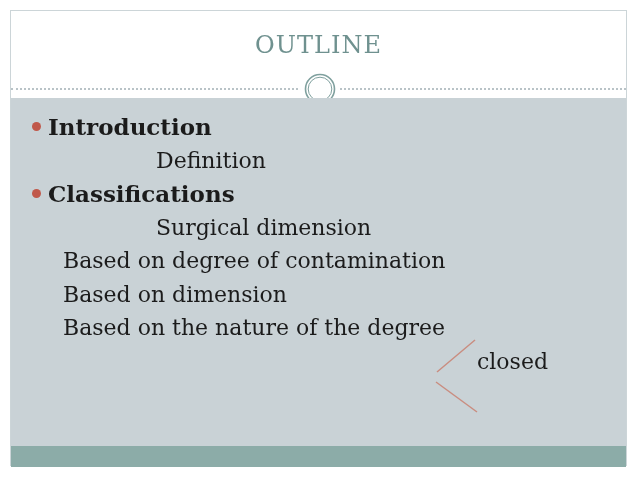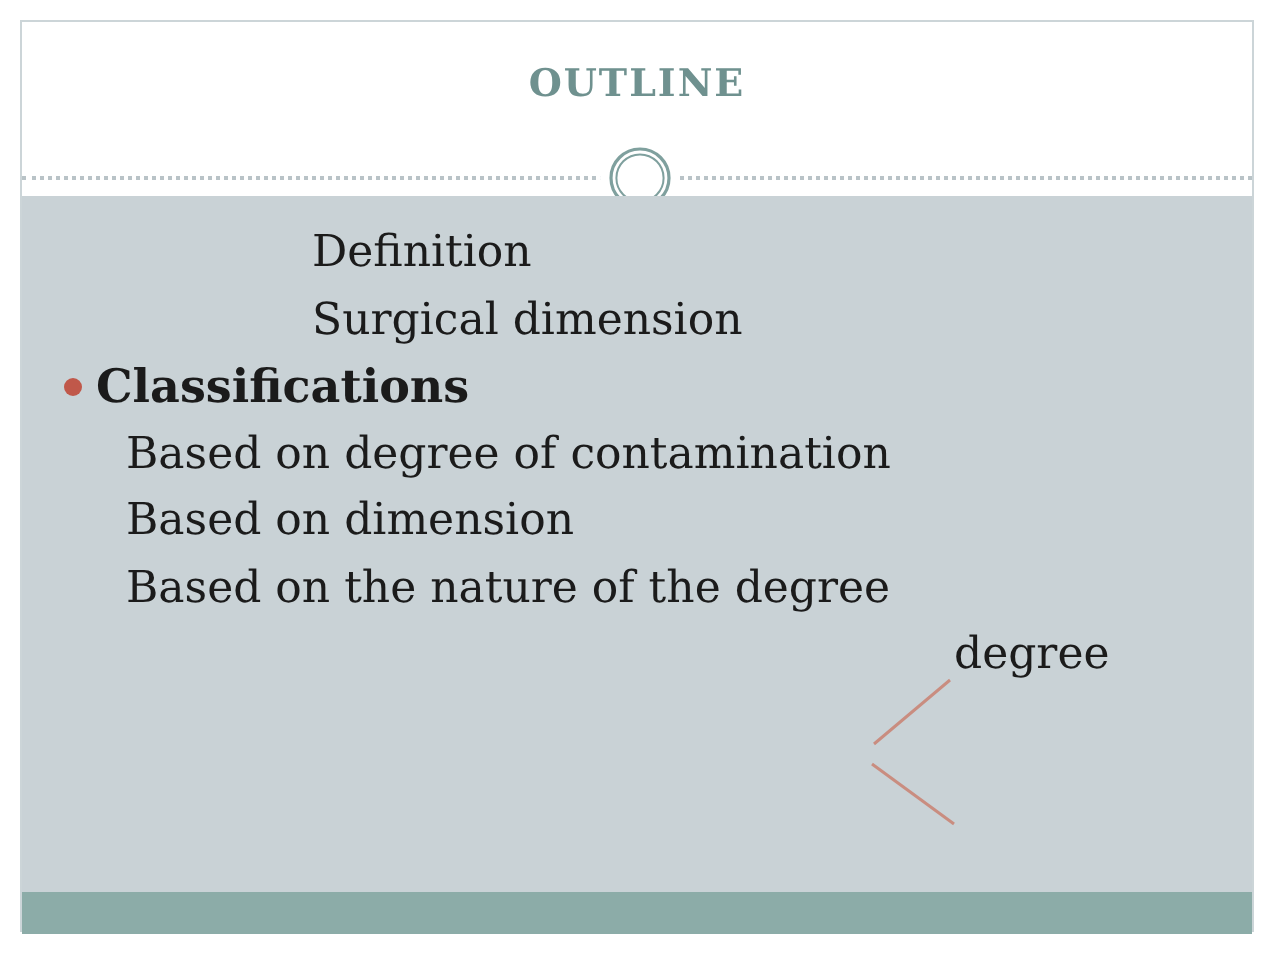--- a/index.html
+++ b/index.html
@@ -30,22 +30,22 @@
     left: 0;
     top: 0;
     width: 100%;
     height: 87px;
     background: #ffffff;
   }
   .title {
     margin: 0;
     padding-top: 20px;
     text-align: center;
-    font-size: 19px;
-    font-weight: bold;
+    font-size: 24px;
+    font-weight: normal;
     letter-spacing: 1px;
     color: #6f918f;
   }
   .divider {
     position: absolute;
     left: 0;
     top: 77px;
     width: 100%;
     border-top: 2px dotted #b9c3c7;
   }
@@ -120,41 +120,45 @@
 
     <div class="divider"></div>
 
     <svg class="ornament" viewBox="0 0 42 42">
       <circle cx="21" cy="21" r="20" fill="#ffffff"></circle>
       <circle cx="21" cy="21" r="14.5" fill="#ffffff" stroke="#7fa09e" stroke-width="1.6"></circle>
       <circle cx="21" cy="21" r="11.8" fill="none" stroke="#7fa09e" stroke-width="1"></circle>
     </svg>
 
     <div class="body-area">
+      <div class="line l-bullet">
+        <span class="bullet-dot"></span>
+        <span>Introduction</span>
+      </div>
       <div class="line l-deep">
         <span>Definition</span>
-      </div>
-      <div class="line l-deep">
-        <span>Surgical dimension</span>
       </div>
       <div class="line l-bullet">
         <span class="bullet-dot"></span>
         <span>Classifications</span>
+      </div>
+      <div class="line l-deep">
+        <span>Surgical dimension</span>
       </div>
       <div class="line l-indent">
         <span>Based on degree of contamination</span>
       </div>
       <div class="line l-indent">
         <span>Based on dimension</span>
       </div>
       <div class="line l-indent">
         <span>Based on the nature of the degree</span>
       </div>
       <div class="line l-branch">
-        <span>degree</span>
+        <span>closed</span>
       </div>
     </div>
 
     <svg class="fork-svg" viewBox="0 0 617 456">
       <line x1="426" y1="361" x2="464" y2="329" stroke="#c98d80" stroke-width="1.5"></line>
       <line x1="425" y1="371" x2="466" y2="401" stroke="#c98d80" stroke-width="1.5"></line>
     </svg>
 
     <div class="footer-band"></div>
 

